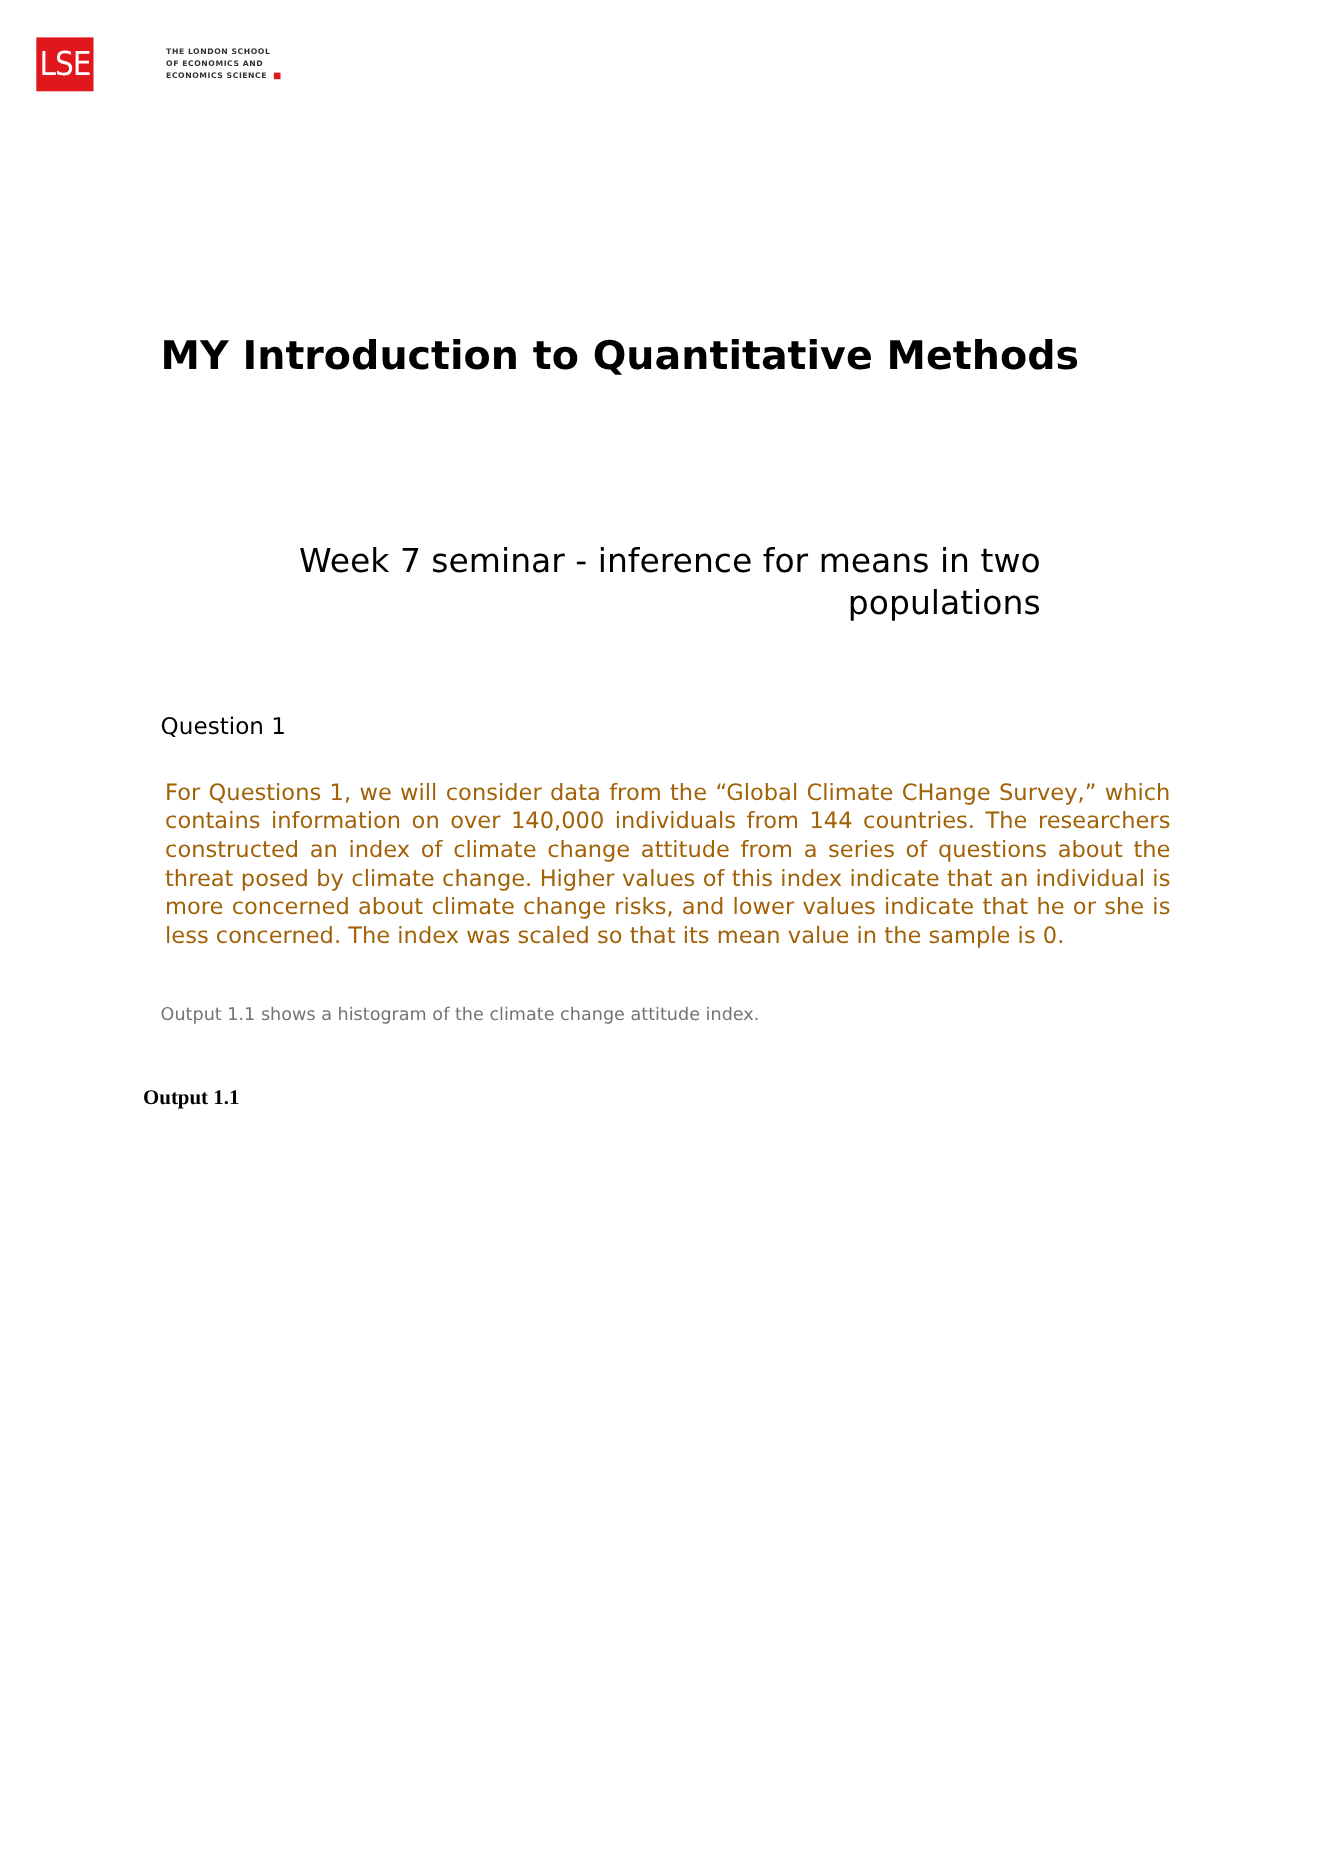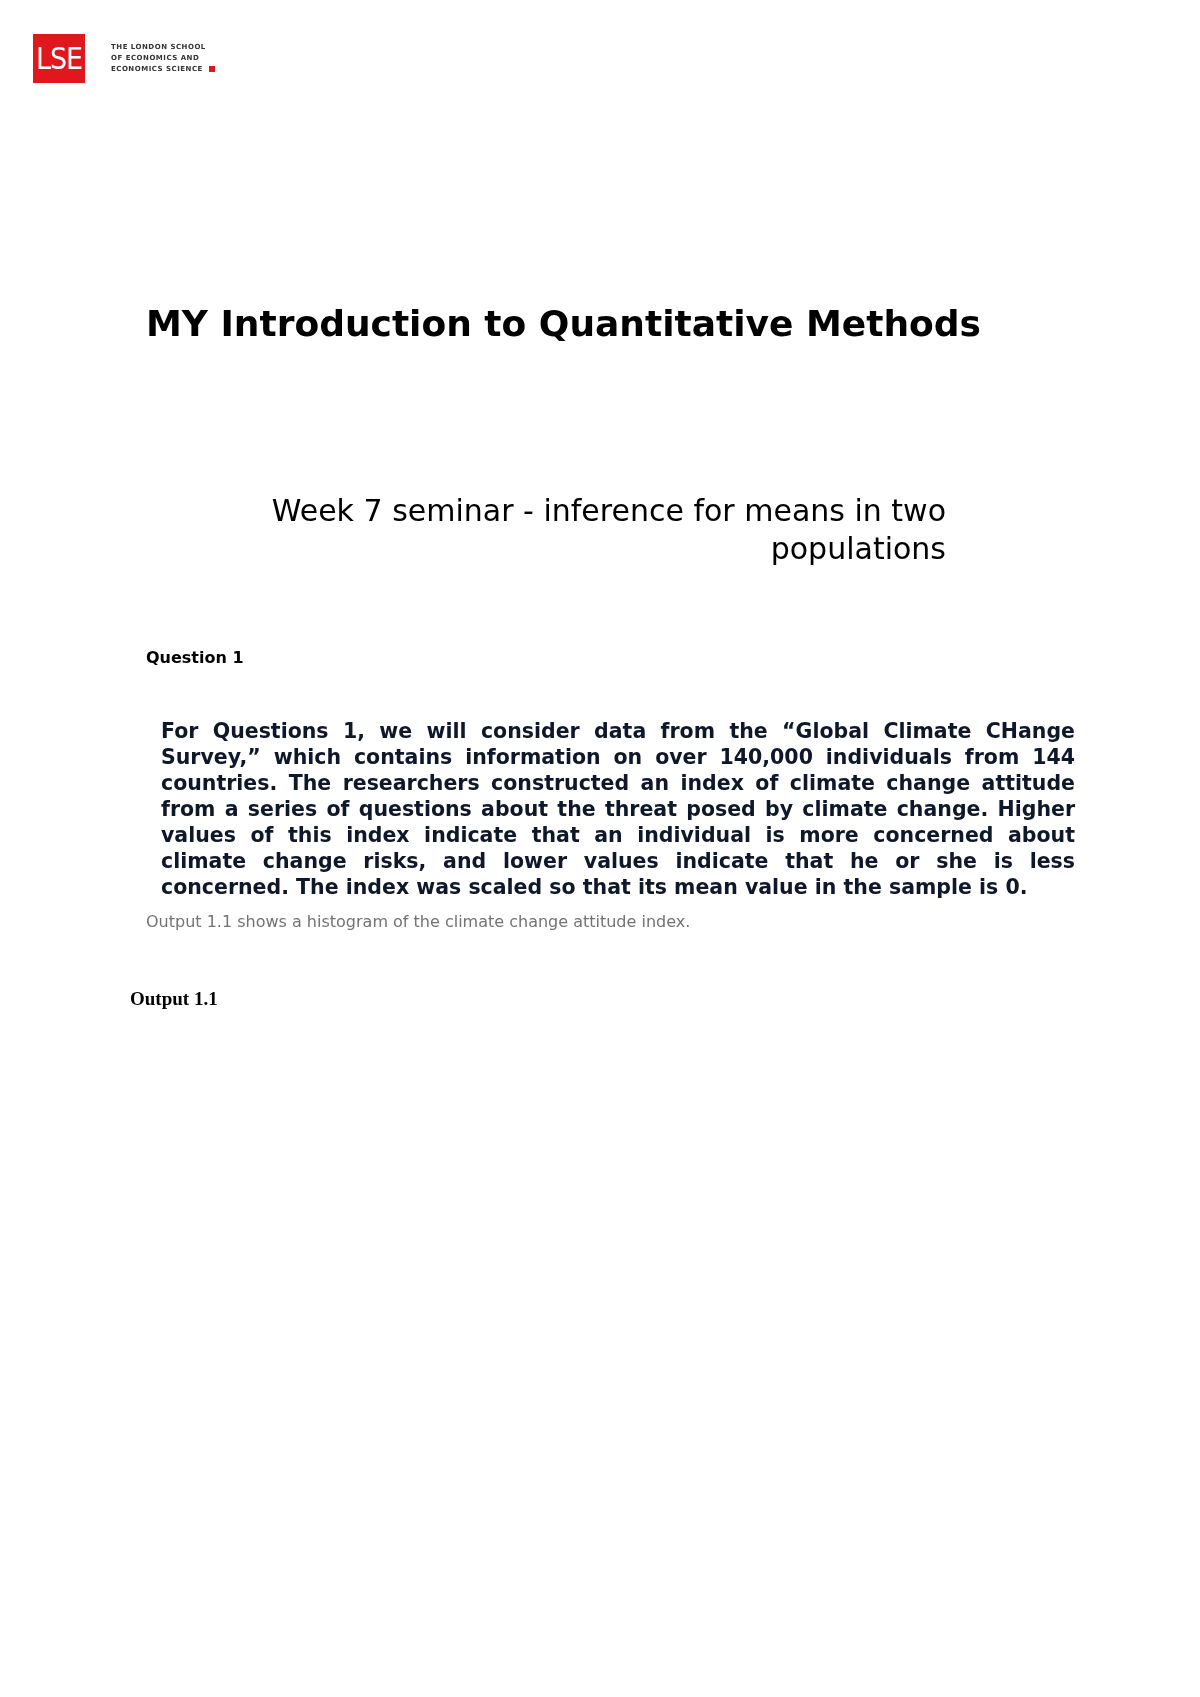--- a/index.html
+++ b/index.html
@@ -1,24 +1,24 @@
 <!DOCTYPE html>
 <html><head>
 <meta charset="utf-8">
 <style>
   html, body { margin:0; padding:0; background:#ffffff; }
   body { width:1200px; height:1697px; position:relative; overflow:hidden; font-family:"DejaVu Sans", sans-serif; color:#000; }
-  .logo { position:absolute; left:33px; top:34px; display:flex; align-items:center; }
+  .logo { position:absolute; left:33px; top:34px; display:flex; align-items:center;gap:40px; }
   .logo-box { width:52px; height:49px; background:#e1171e; color:#fff; display:flex; align-items:center; justify-content:center; font-family:"DejaVu Sans Condensed","DejaVu Sans", sans-serif; font-size:30px; letter-spacing:-1px; }
   .logo-text { margin-left:26px; font-size:7px; line-height:11px; color:#333; letter-spacing:0.5px; font-weight:bold; }
   .logo-sq { display:inline-block; width:6px; height:6px; background:#e1171e; margin-left:6px; vertical-align:middle; }
   .title { position:absolute; left:146px; top:296px; width:900px; font-size:36px; font-weight:bold; line-height:56px; margin:0; }
   .subtitle { position:absolute; left:146px; top:492px; width:800px; font-size:30px; line-height:38px; margin:0; font-weight:normal;text-align:right; }
-  .q-heading { position:absolute; left:146px; top:648px; font-size:16px; font-weight:bold; margin:0; }
-  .para { position:absolute; left:146px; top:703px; width:914px; font-size:20.5px; line-height:26px; text-align:justify; margin:15px; color:#0f172a;font-weight:bold; }
+  .q-heading { position:absolute; left:146px; top:648px; font-size:21px; font-weight:normal; margin:0; }
+  .para { position:absolute; left:146px; top:703px; width:914px; font-size:20.5px; line-height:26px; text-align:justify; margin:4px; color:#a16207; }
   .para2 { position:absolute; left:146px; top:909px; width:914px; font-size:16px; line-height:26px; margin:0; color:#737373; }
   .out-heading { position:absolute; left:130px; top:988px; font-size:19px; font-weight:bold; margin:0;font-family:Liberation Serif, serif; }
 </style>
 </head>
 <body>
 
 <div class="logo">
   <div class="logo-box">LSE</div>
   <div class="logo-text">
     <div>THE LONDON SCHOOL</div>

